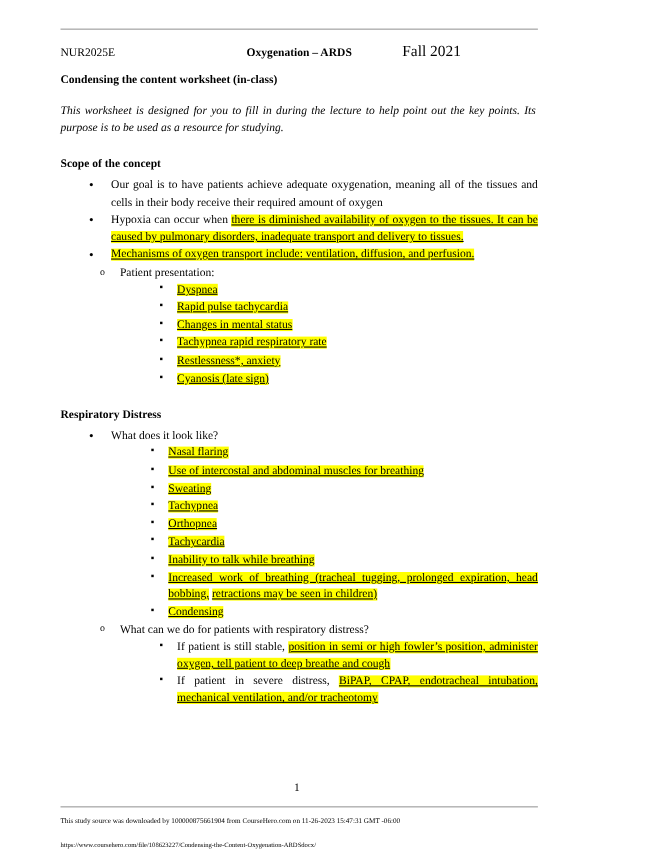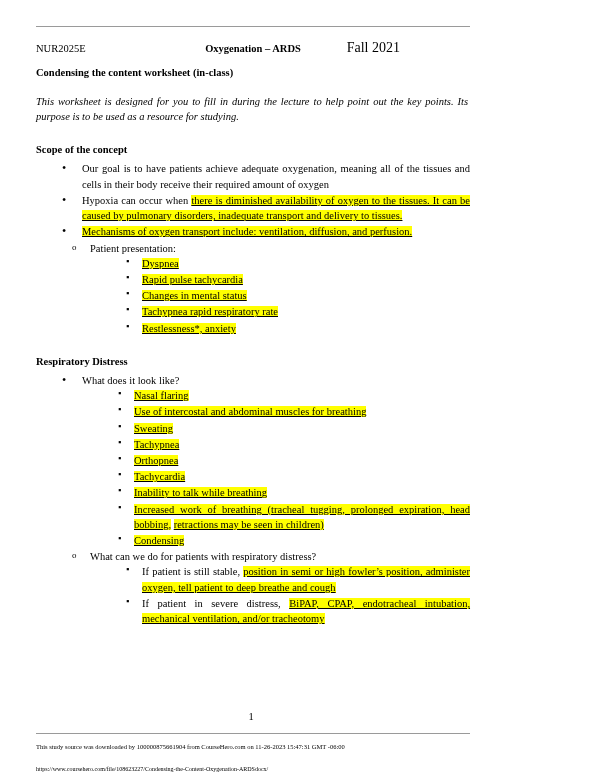--- a/index.html
+++ b/index.html
@@ -14,20 +14,21 @@
     color: #000000;
     position: relative;
     overflow: hidden;
   }
   .page {
     position: relative;
     width: 502px;
     height: 780px;
     box-sizing: border-box;
     padding: 28px 32px 0 36px;
+    margin-left: 19px;
   }
   .top-rule {
     position: absolute;
     top: 26px;
     left: 36px;
     right: 32px;
     border-top: 1px solid #9a9a9a;
   }
   .header-row {
     display: flex;
@@ -195,20 +196,21 @@
 
   <ul class="lvl2">
     <li>
       <span>Patient presentation:</span>
       <ul class="lvl3">
         <li><span class="hl ul-line">Dyspnea</span></li>
         <li><span class="hl ul-line">Rapid pulse tachycardia</span></li>
         <li><span class="hl ul-line">Changes in mental status</span></li>
         <li><span class="hl ul-line">Tachypnea rapid respiratory rate</span></li>
         <li><span class="hl ul-line">Restlessness*, anxiety</span></li>
+        <li><span class="hl ul-line">Cyanosis (</span><span class="hl ul-line">late sign)</span></li>
       </ul>
     </li>
   </ul>
 
   <div class="section-head">Respiratory Distress</div>
 
   <ul class="lvl1">
     <li>
       <span>What does it look like?</span>
       <ul class="lvl3">

